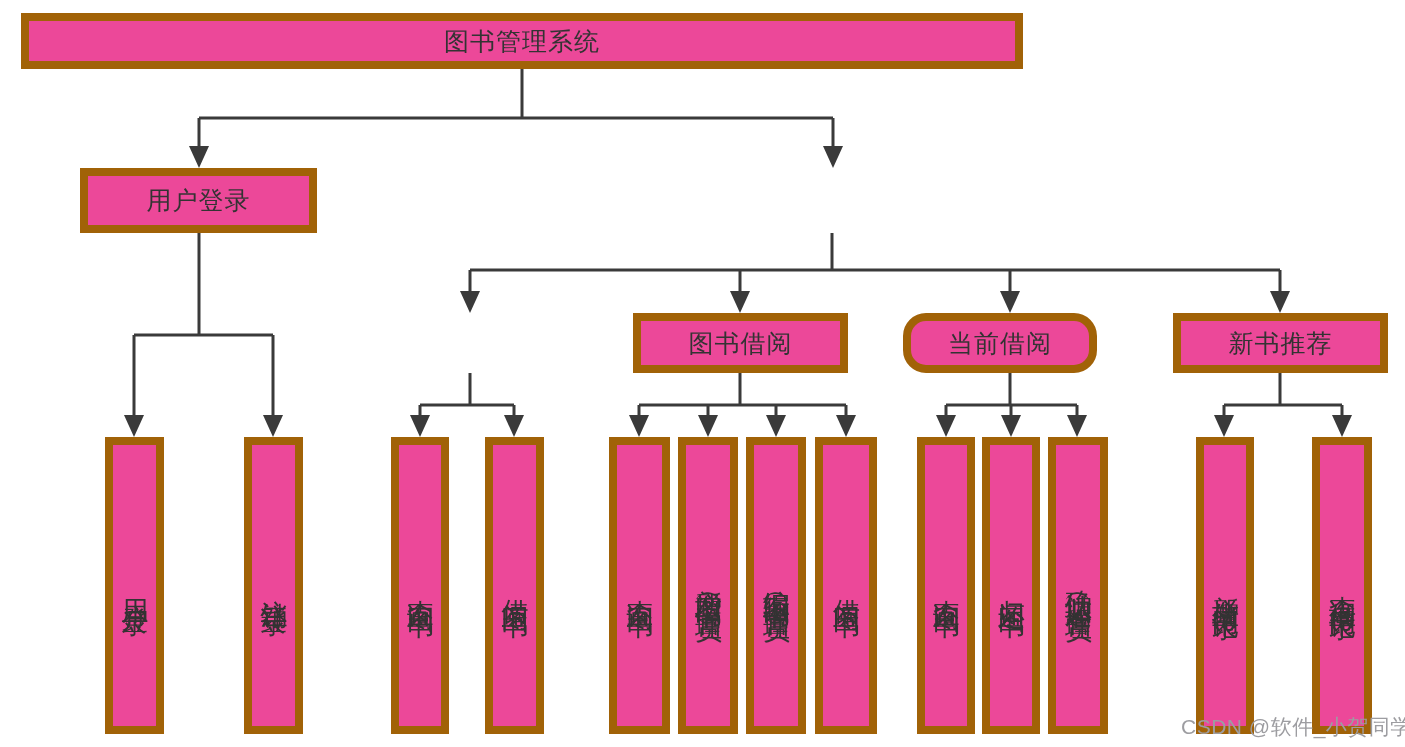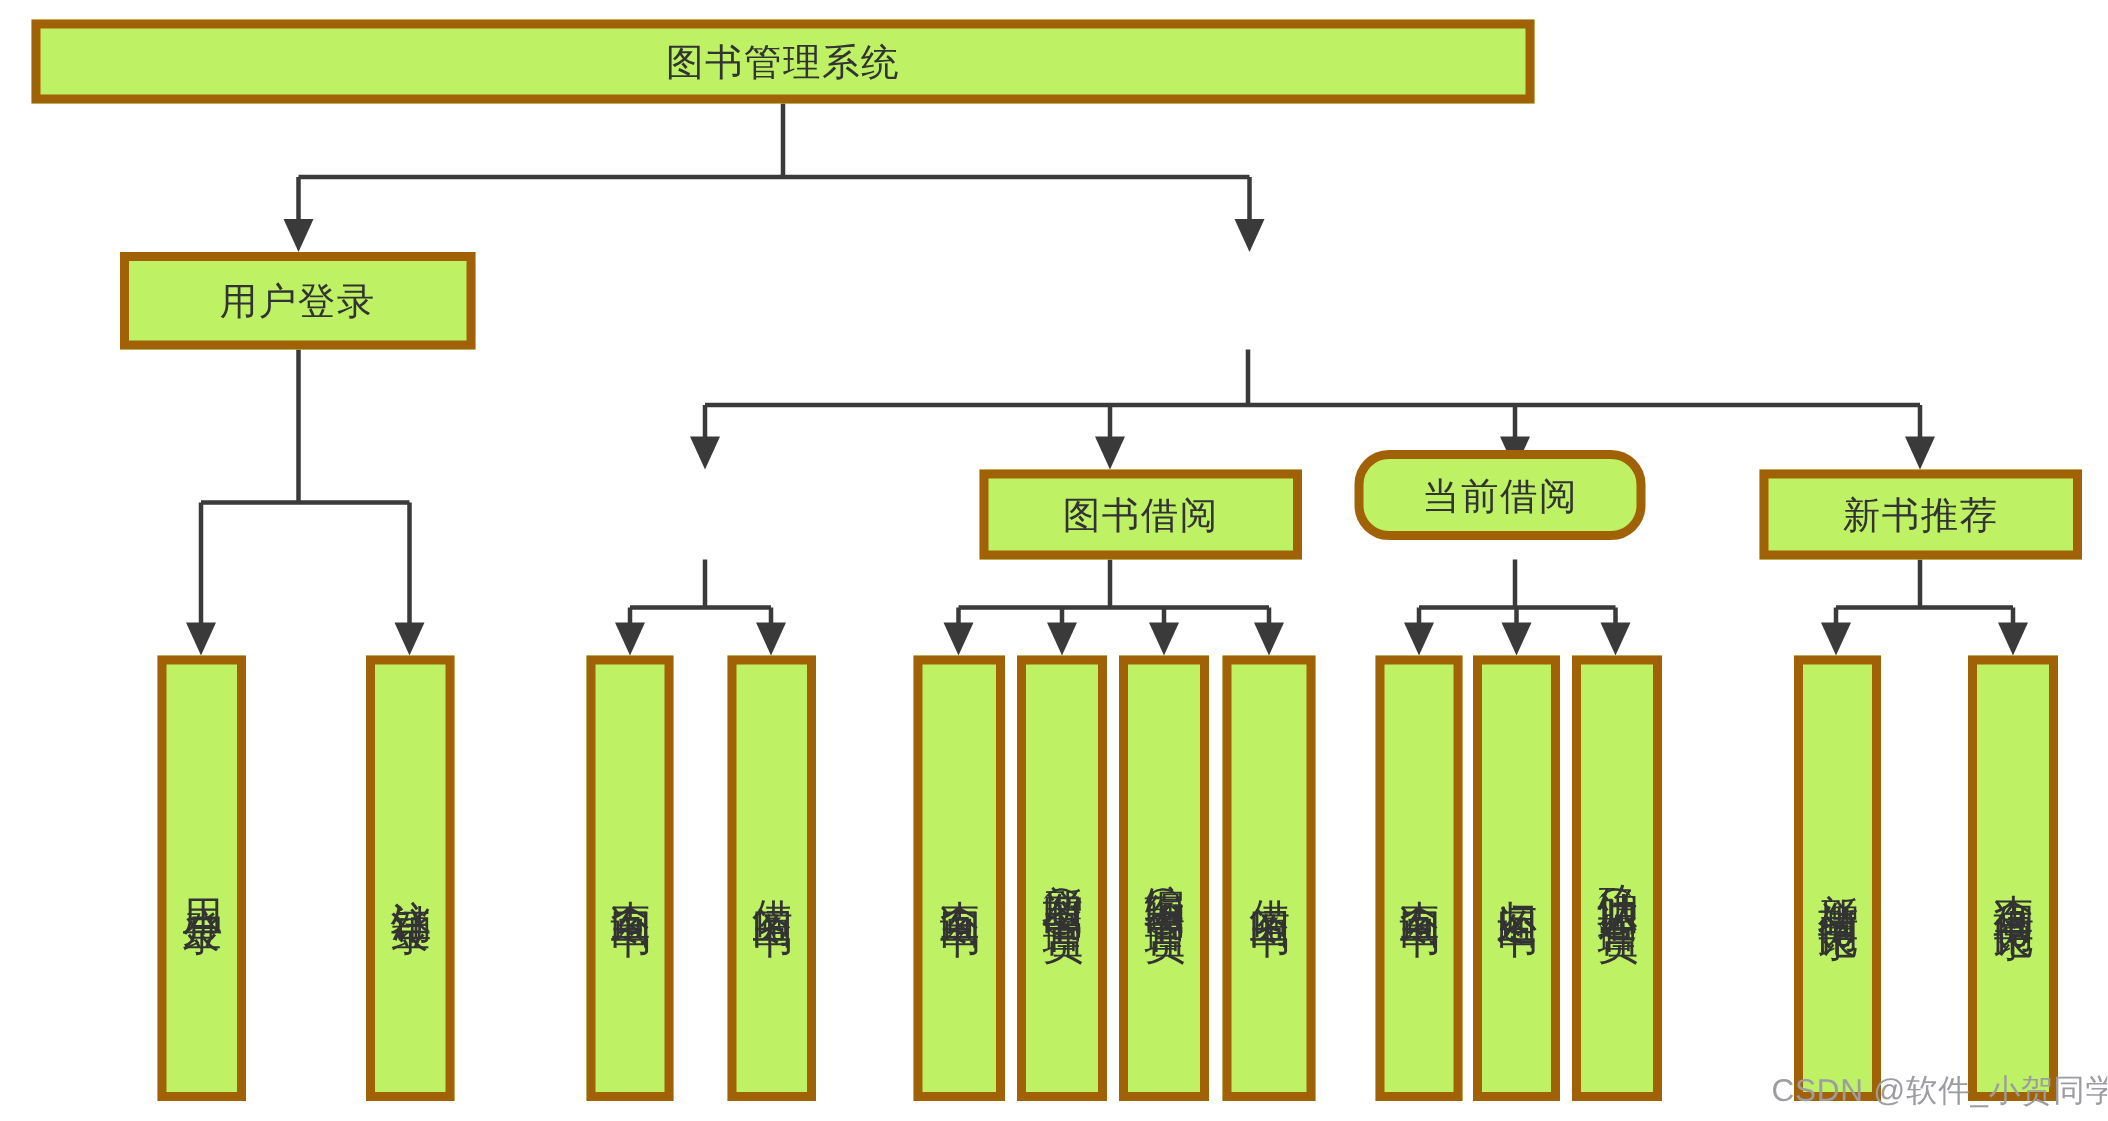--- a/index.html
+++ b/index.html
@@ -18,22 +18,22 @@
   .connector-layer {
     position: absolute;
     left: 0;
     top: 0;
     width: 1405px;
     height: 747px;
   }
   .node {
     position: absolute;
     box-sizing: border-box;
-    border: 6px solid #a16207;
-    background: #bef264;
+    border: 8px solid #a16207;
+    background: #ec4899;
     display: flex;
     align-items: center;
     justify-content: center;
     color: #333333;
   }
   .hnode {
     font-size: 25px;
     letter-spacing: 1px;
     white-space: nowrap;
   }
@@ -92,22 +92,22 @@
       <polygon points="1067,415 1087,415 1077,437"></polygon>
       <polygon points="1214,415 1234,415 1224,437"></polygon>
       <polygon points="1332,415 1352,415 1342,437"></polygon>
     </g>
   </svg>
 
   <div class="node hnode" style="left:21px; top:13px; width:1002px; height:56px;">图书管理系统</div>
 
   <div class="node hnode" style="left:80px; top:168px; width:237px; height:65px;">用户登录</div>
 
-  <div class="node hnode" style="left:633px; top:313px; width:215px; height:60px;margin-left:20px;">图书借阅</div>
-  <div class="node hnode" style="left:903px; top:300px; width:194px; height:60px;border-radius:23px;">当前借阅</div>
+  <div class="node hnode" style="left:633px; top:313px; width:215px; height:60px;">图书借阅</div>
+  <div class="node hnode" style="left:903px; top:313px; width:194px; height:60px;border-radius:23px;">当前借阅</div>
   <div class="node hnode" style="left:1173px; top:313px; width:215px; height:60px;">新书推荐</div>
 
   <div class="node leaf" style="left:105px; top:437px; width:59px; height:297px;">
     <span class="vtext">用户登录</span>
   </div>
   <div class="node leaf" style="left:244px; top:437px; width:59px; height:297px;">
     <span class="vtext">注销登录</span>
   </div>
 
   <div class="node leaf" style="left:391px; top:437px; width:58px; height:297px;">

